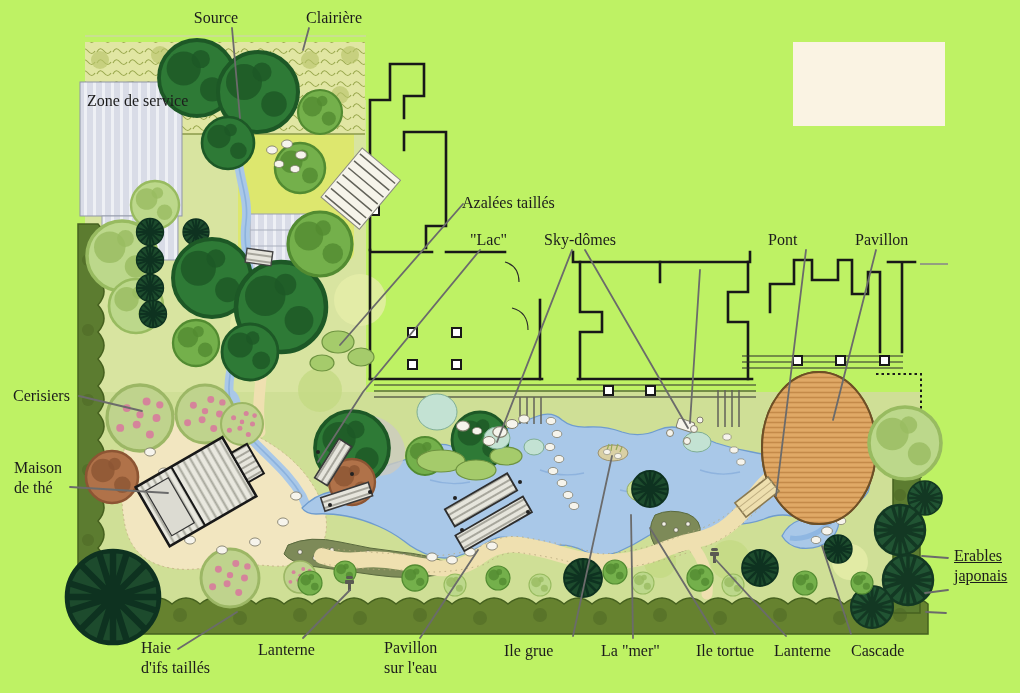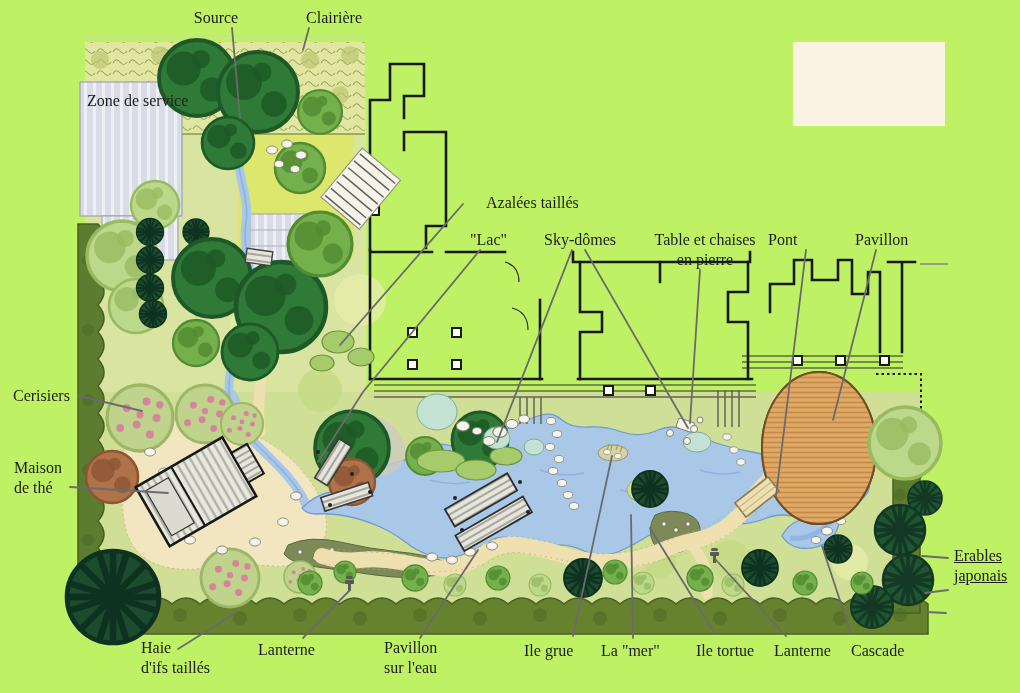--- a/index.html
+++ b/index.html
@@ -456,35 +456,33 @@
   <path d="M633,638 L631,515"></path>
   <path d="M715,634 L650,528"></path>
   <path d="M786,636 L716,560"></path>
   <path d="M851,634 L822,546"></path>
 </g>
 </svg>
 
 <div class="lbl ctr" style="left:216px;top:8px;">Source</div>
 <div class="lbl ctr" style="left:334px;top:8px;">Clairière</div>
 <div class="lbl" style="left:87px;top:91px;">Zone de service</div>
-<div class="lbl" style="left:462px;top:193px;margin-left:24px;">Azalées taillés</div>
+<div class="lbl" style="left:462px;top:193px;">Azalées taillés</div>
 <div class="lbl" style="left:470px;top:230px;">"Lac"</div>
 <div class="lbl" style="left:544px;top:230px;">Sky-dômes</div>
-<div class="lbl ctr" style="left:705px;top:230px;">Table et chaises
-en pierre</div>
 <div class="lbl" style="left:768px;top:230px;">Pont</div>
 <div class="lbl" style="left:855px;top:230px;">Pavillon</div>
 <div class="lbl" style="left:13px;top:386px;">Cerisiers</div>
 <div class="lbl" style="left:14px;top:458px;">Maison
 de thé</div>
 <div class="lbl" style="left:954px;top:546px;text-decoration:underline;">Erables
 japonais</div>
 <div class="lbl" style="left:132px;top:638px;margin-left:9px;">Haie
 d'ifs taillés</div>
 <div class="lbl" style="left:258px;top:640px;">Lanterne</div>
 <div class="lbl" style="left:384px;top:638px;">Pavillon
 sur l'eau</div>
-<div class="lbl" style="left:524px;top:641px;">Ile grue</div>
+<div class="lbl" style="left:504px;top:641px;">Ile grue</div>
 <div class="lbl" style="left:601px;top:641px;">La "mer"</div>
 <div class="lbl" style="left:696px;top:641px;">Ile tortue</div>
 <div class="lbl" style="left:774px;top:641px;">Lanterne</div>
 <div class="lbl" style="left:851px;top:641px;">Cascade</div>
 </div>
 
 </body></html>

